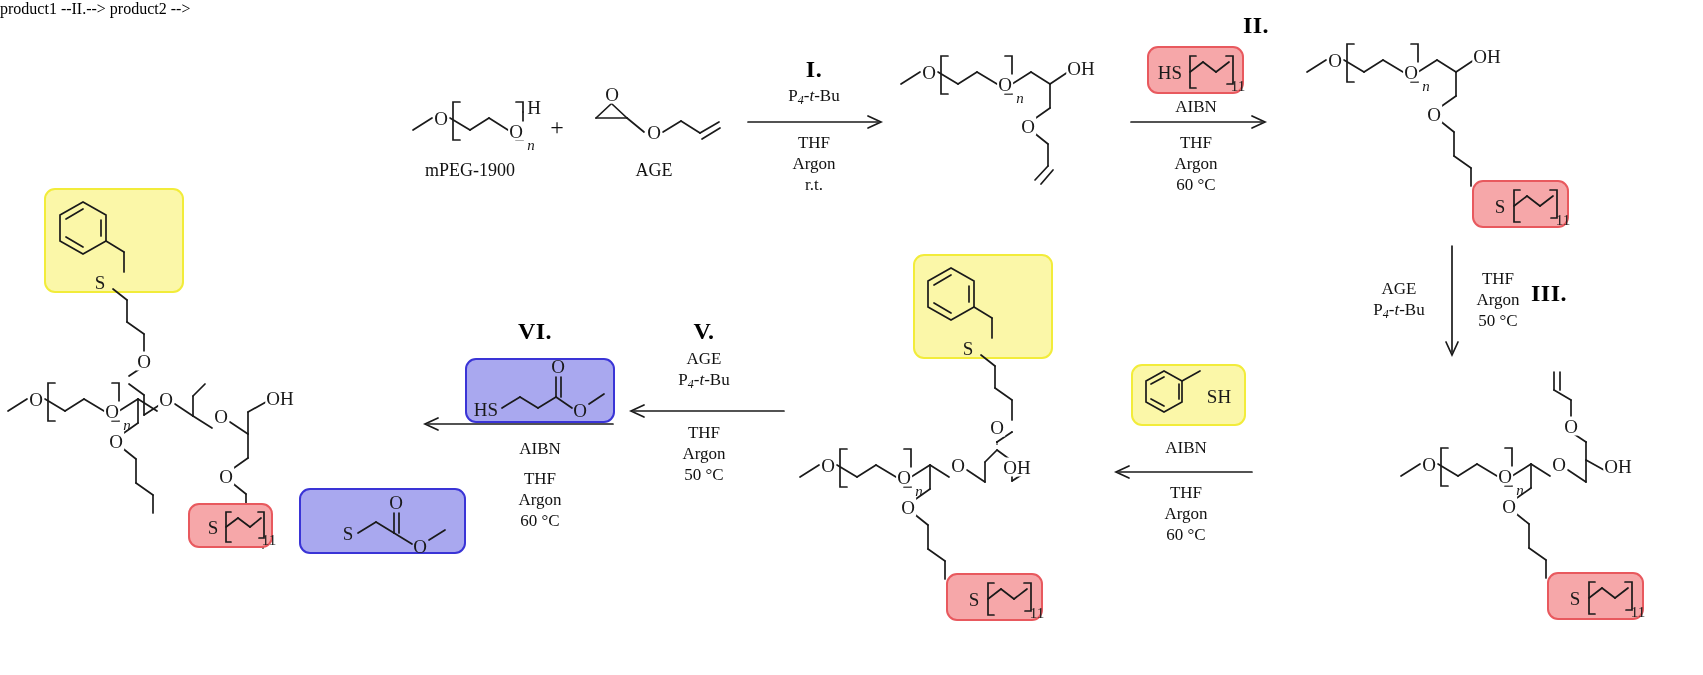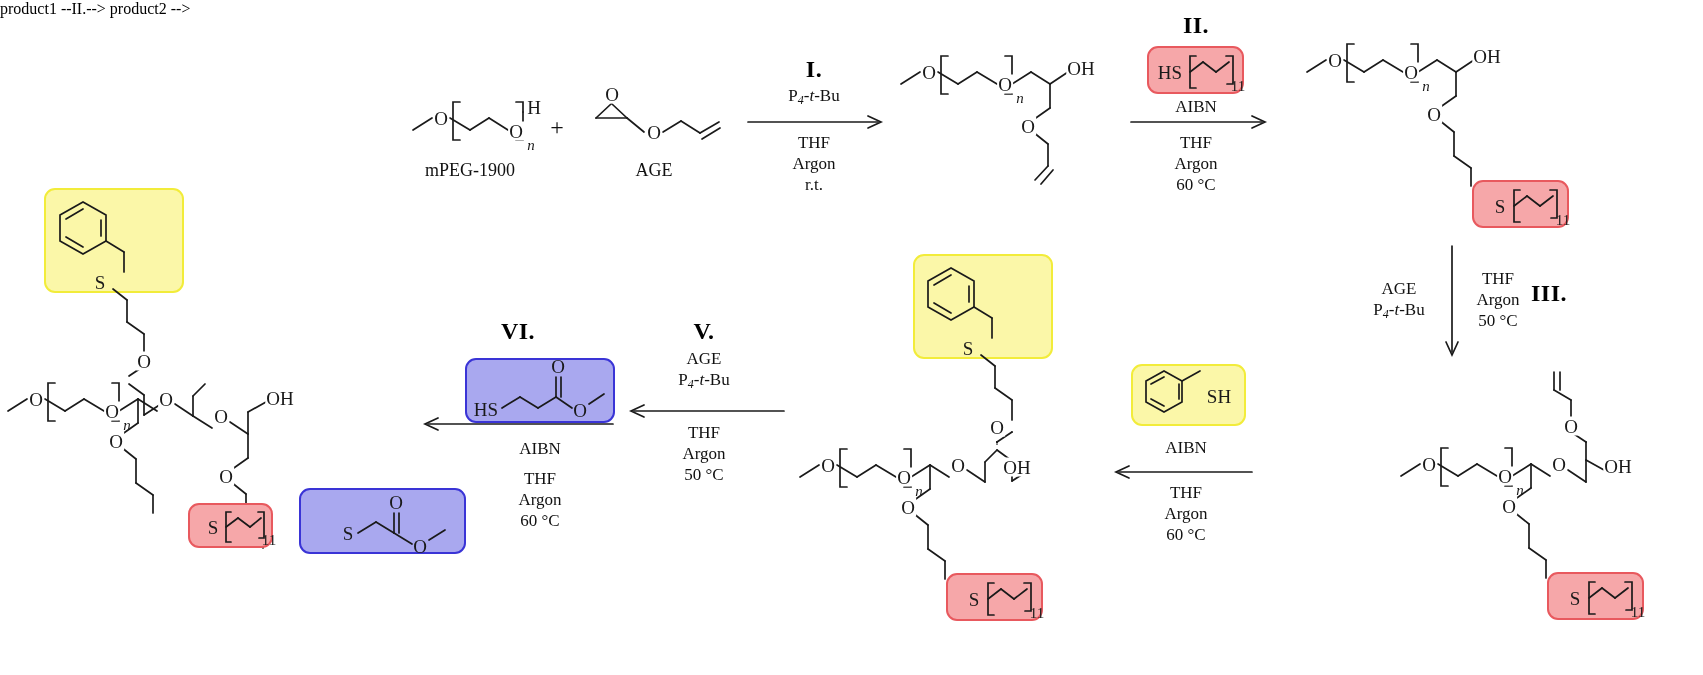--- a/index.html
+++ b/index.html
@@ -141,21 +141,21 @@
     <polyline points="1048,166 1035,180"></polyline>
     <polyline points="1053,170 1041,184"></polyline>
   </svg>
   <span class="atom" style="left:929px;top:72px;">O</span>
   <span class="atom" style="left:1005px;top:84px;">O</span>
   <span class="atom small nobg" style="left:1020px;top:98px;font-style:italic;">n</span>
   <span class="atom" style="left:1081px;top:68px;">OH</span>
   <span class="atom" style="left:1028px;top:126px;">O</span>
 
   
-  <div class="romannum" style="left:1196px;top:12px;text-align:right;">II.</div>
+  <div class="romannum" style="left:1256px;top:12px;text-align:right;">II.</div>
   <div class="hl hl-pink" style="left:1147px;top:46px;width:97px;height:48px;"></div>
   <svg class="bondsvg" width="1703" height="675" style="z-index:3;">
     <polyline points="1190,72 1203,62"></polyline>
     <polyline points="1203,62 1216,72"></polyline>
     <polyline points="1216,72 1229,62"></polyline>
     <polyline points="1196,56 1190,56 1190,88 1196,88"></polyline>
     <polyline points="1226,56 1233,56 1233,84 1227,84"></polyline>
   </svg>
   <span class="atom nobg" style="left:1170px;top:72px;z-index:4;">HS</span>
   <span class="atom nobg small" style="left:1238px;top:86px;z-index:4;font-style:normal;">11</span>
@@ -375,21 +375,21 @@
     <line x1="634" y1="411" x2="784" y2="411" stroke-width="2"></line>
     <polyline points="644,405 631,411 644,417" fill="#1a1a1a" stroke-width="1.4"></polyline>
   </svg>
   <div class="cond" style="left:704px;top:422px;">
     <span>THF</span><br>
     <span>Argon</span><br>
     <span>50 °C</span>
   </div>
 
   
-  <div class="romannum" style="left:518px;top:318px;">VI.</div>
+  <div class="romannum" style="left:535px;top:318px;">VI.</div>
   <div class="hl hl-blue" style="left:465px;top:358px;width:150px;height:65px;"></div>
   <svg class="bondsvg" width="1703" height="675" style="z-index:3;">
     <polyline points="502,408 520,397"></polyline>
     <polyline points="520,397 538,408"></polyline>
     <polyline points="538,408 556,397"></polyline>
 
     <polyline points="556,397 556,377"></polyline>
     <polyline points="561,397 561,377"></polyline>
 
     <polyline points="556,397 572,408"></polyline>

